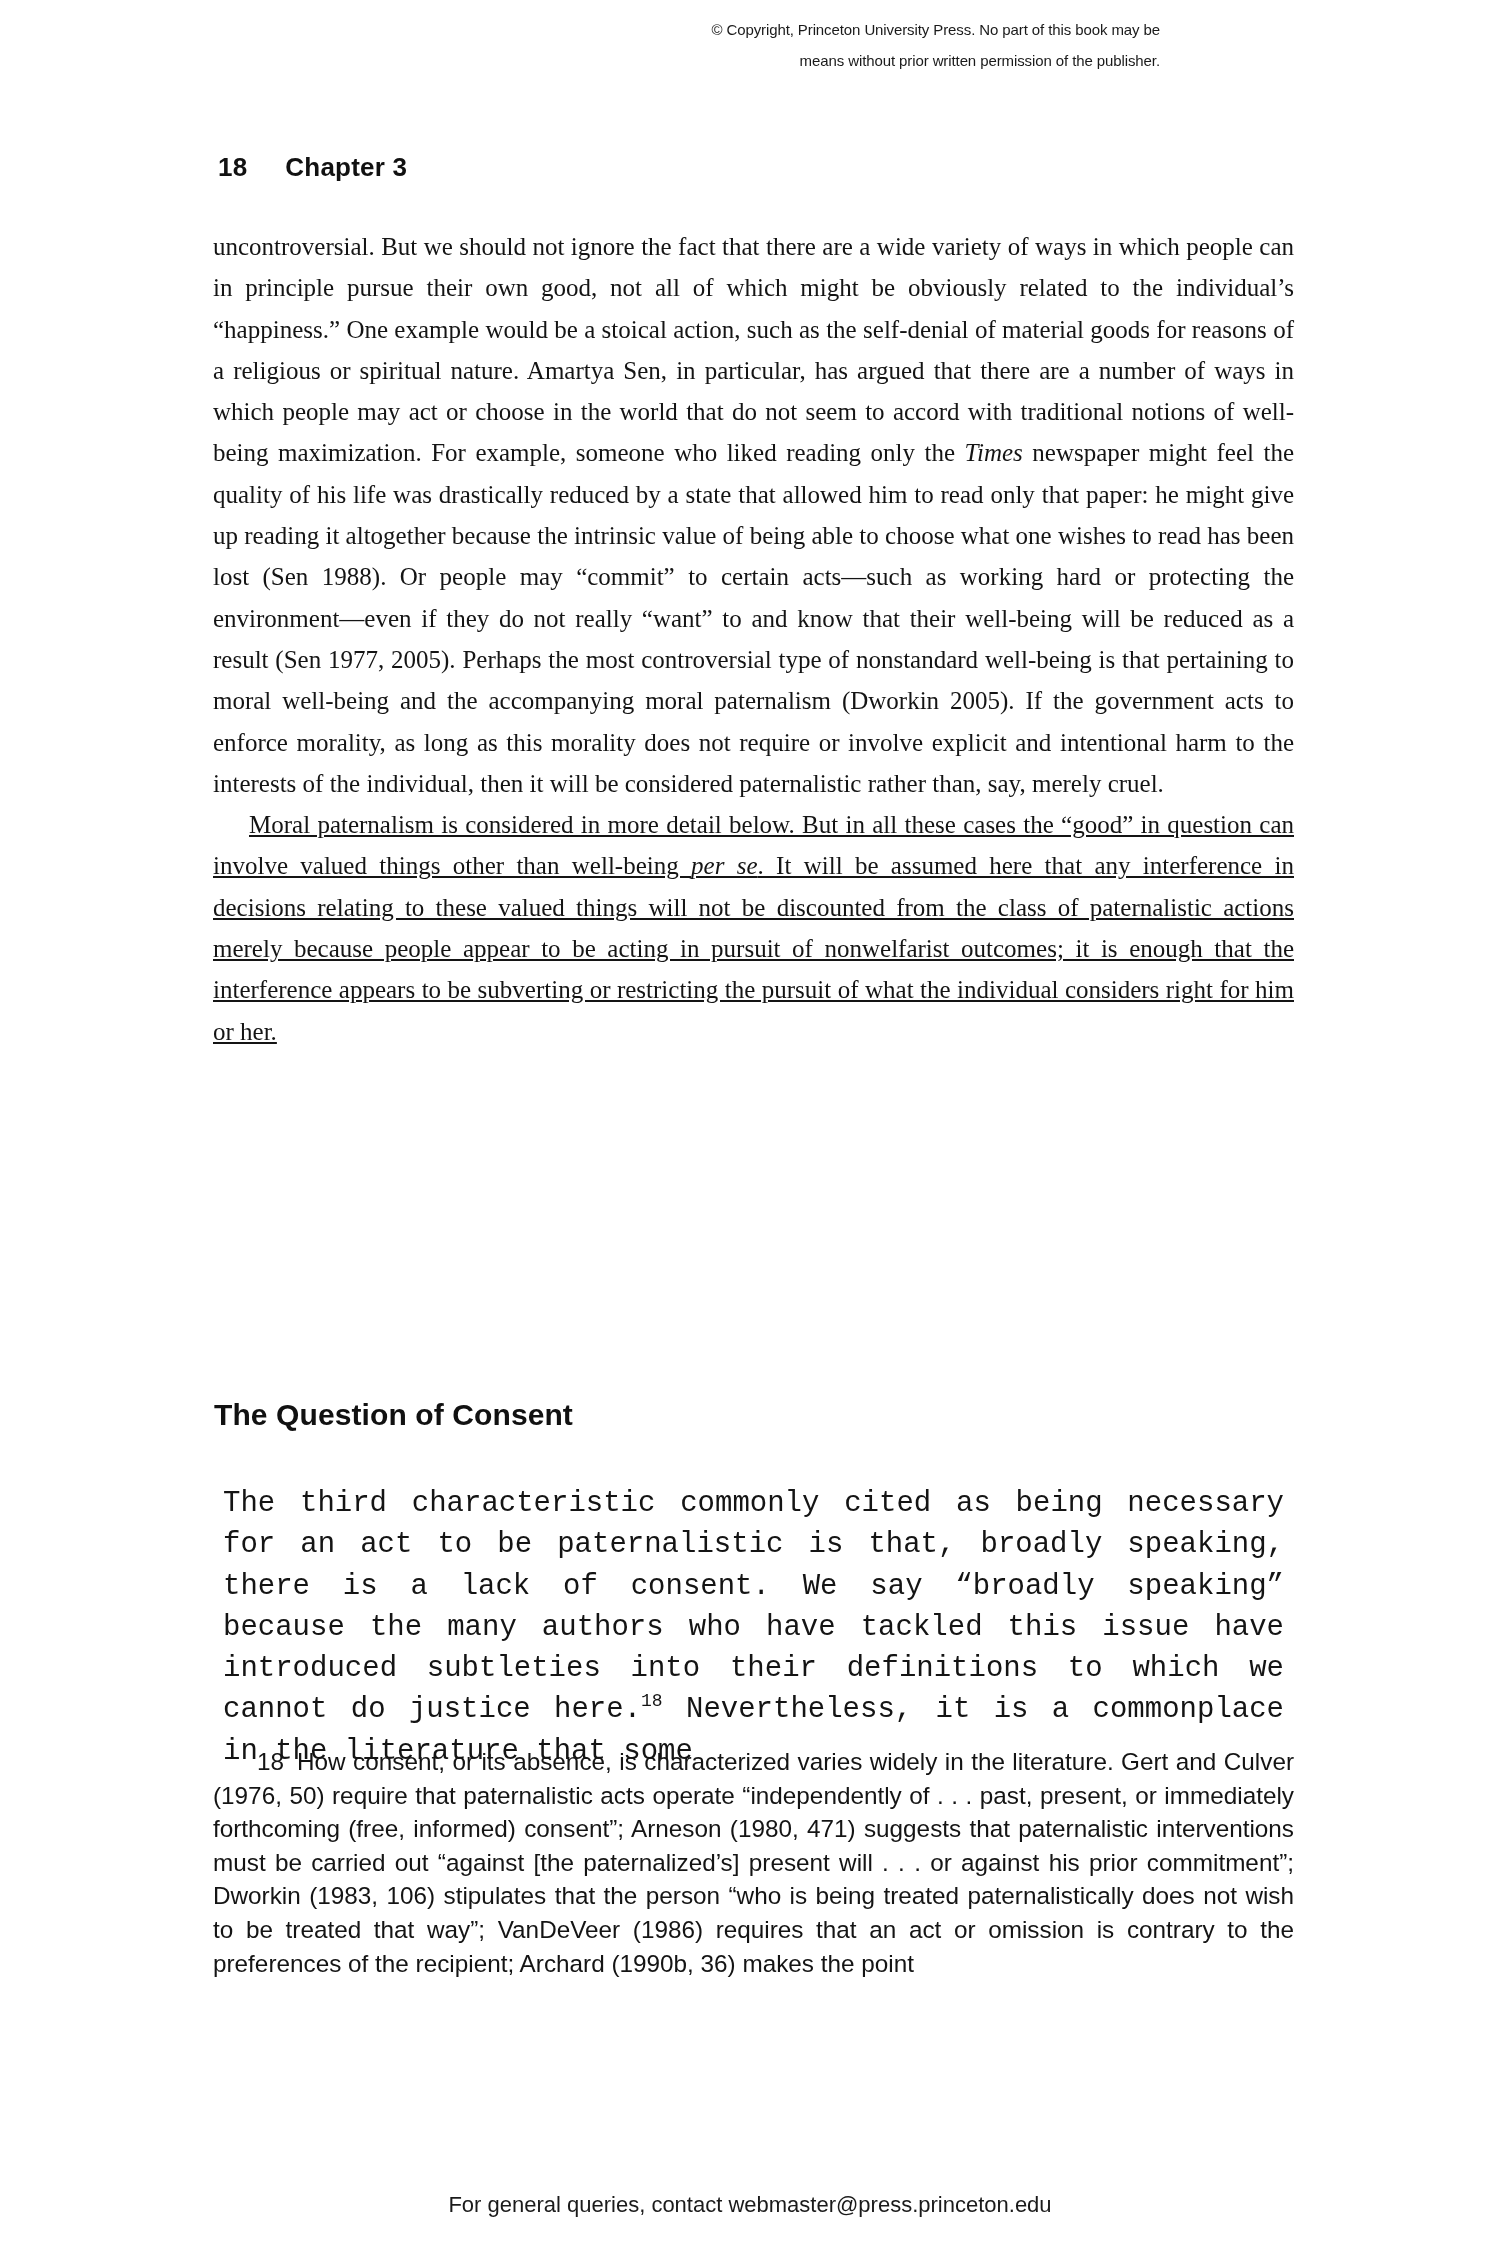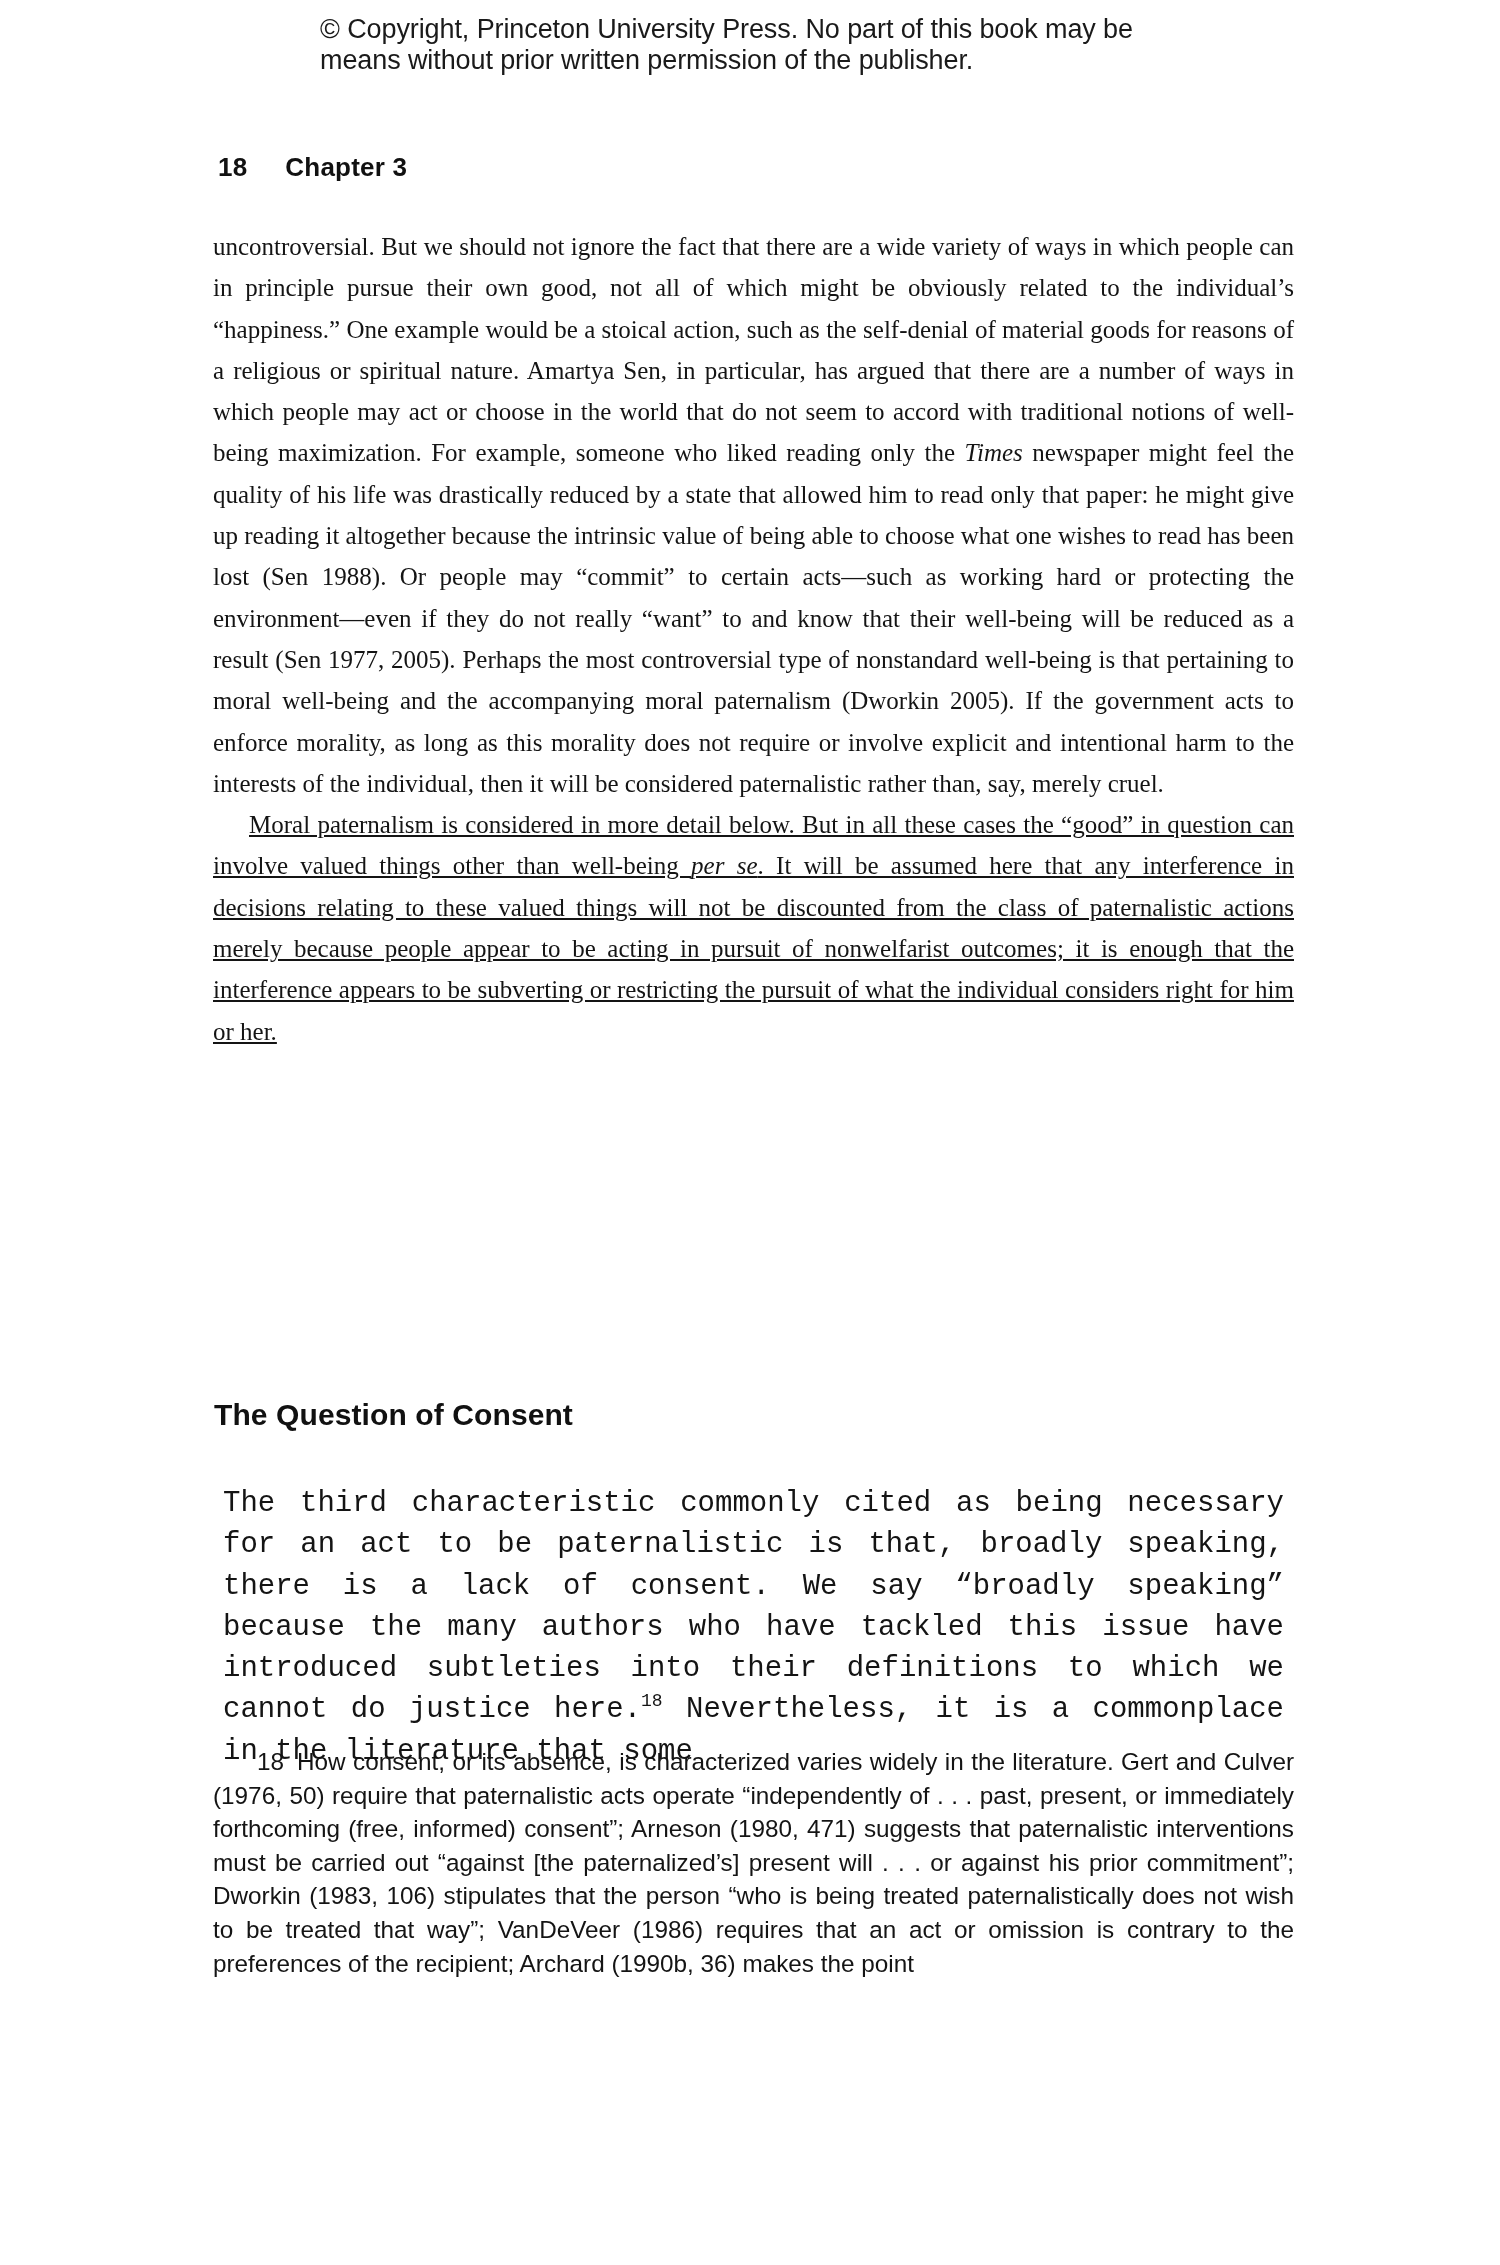--- a/index.html
+++ b/index.html
@@ -17,24 +17,25 @@
     color: #111111;
   }
 
   
   .copyright {
     position: absolute;
     left: 320px;
     top: 14px;
     width: 840px;
     font-family: "Liberation Sans", sans-serif;
-    font-size: 27px;
+    font-size: 15px;
     line-height: 31px;
     color: #1a1a1a;
     letter-spacing: -0.1px;
+    text-align: right;
   }
   .copyright div { white-space: nowrap; }
 
   
   .running-head {
     position: absolute;
     left: 218px;
     top: 152px;
     font-family: "Liberation Sans", sans-serif;
     font-weight: bold;
@@ -150,14 +151,15 @@
   <div class="section-heading">The Question of Consent</div>
 
   <div class="body-block-2">
     <p><span>The third characteristic commonly cited as being necessary for an act to be paternalistic is that, broadly speaking, there is a lack of consent. We say “broadly speaking” because the many authors who have tackled this issue have introduced subtleties into their definitions to which we cannot do justice here.</span><sup class="fn">18</sup><span> Nevertheless, it is a commonplace in the literature that some</span></p>
   </div>
 
   <div class="footnote">
     <p><span class="fn-num">18</span><span>How consent, or its absence, is characterized varies widely in the literature. Gert and Culver (1976, 50) require that paternalistic acts operate “independently of . . . past, present, or immediately forthcoming (free, informed) consent”; Arneson (1980, 471) suggests that paternalistic interventions must be carried out “against [the paternalized’s] present will . . . or against his prior commitment”; Dworkin (1983, 106) stipulates that the person “who is being treated paternalistically does not wish to be treated that way”; VanDeVeer (1986) requires that an act or omission is contrary to the preferences of the recipient; Archard (1990b, 36) makes the point</span></p>
   </div>
 
+  <div class="page-footer">For general queries, contact webmaster@press.princeton.edu</div>
 
 </div>
 
 </body></html>

